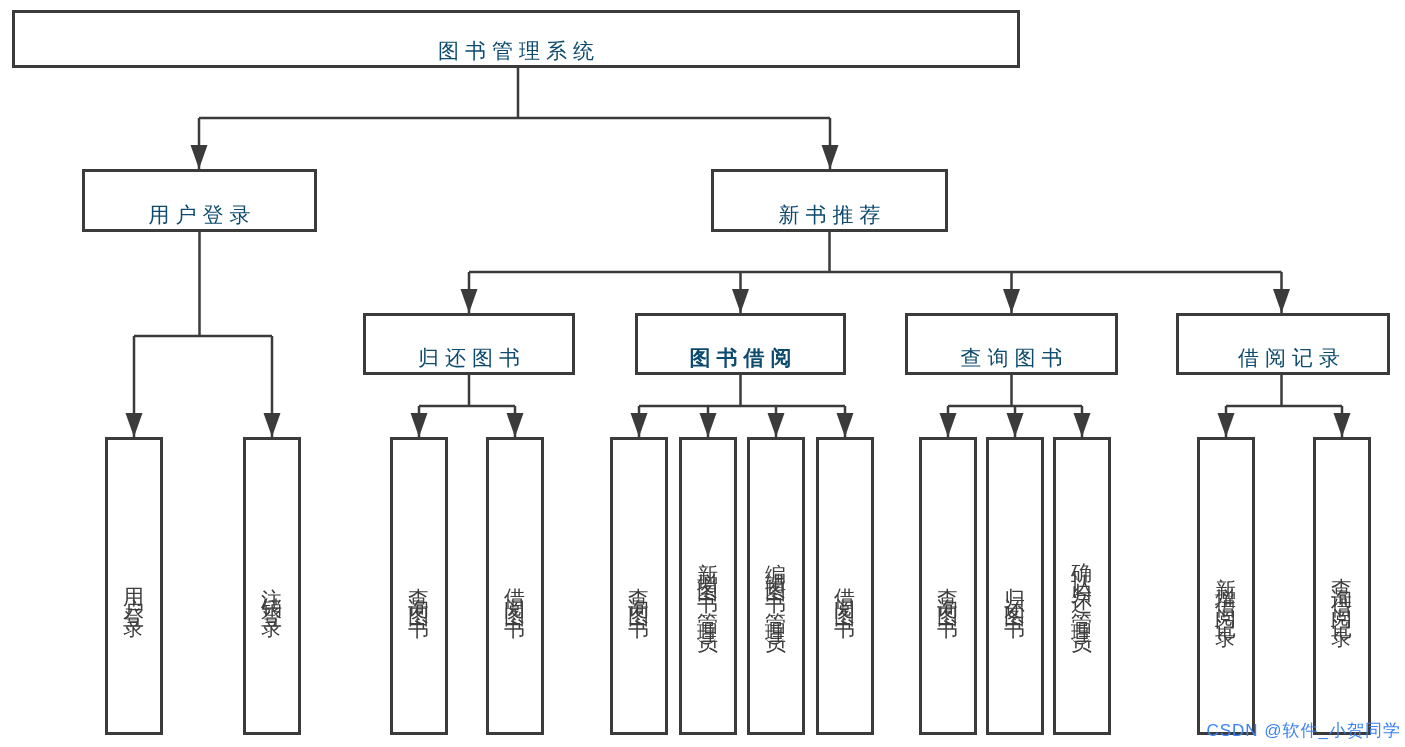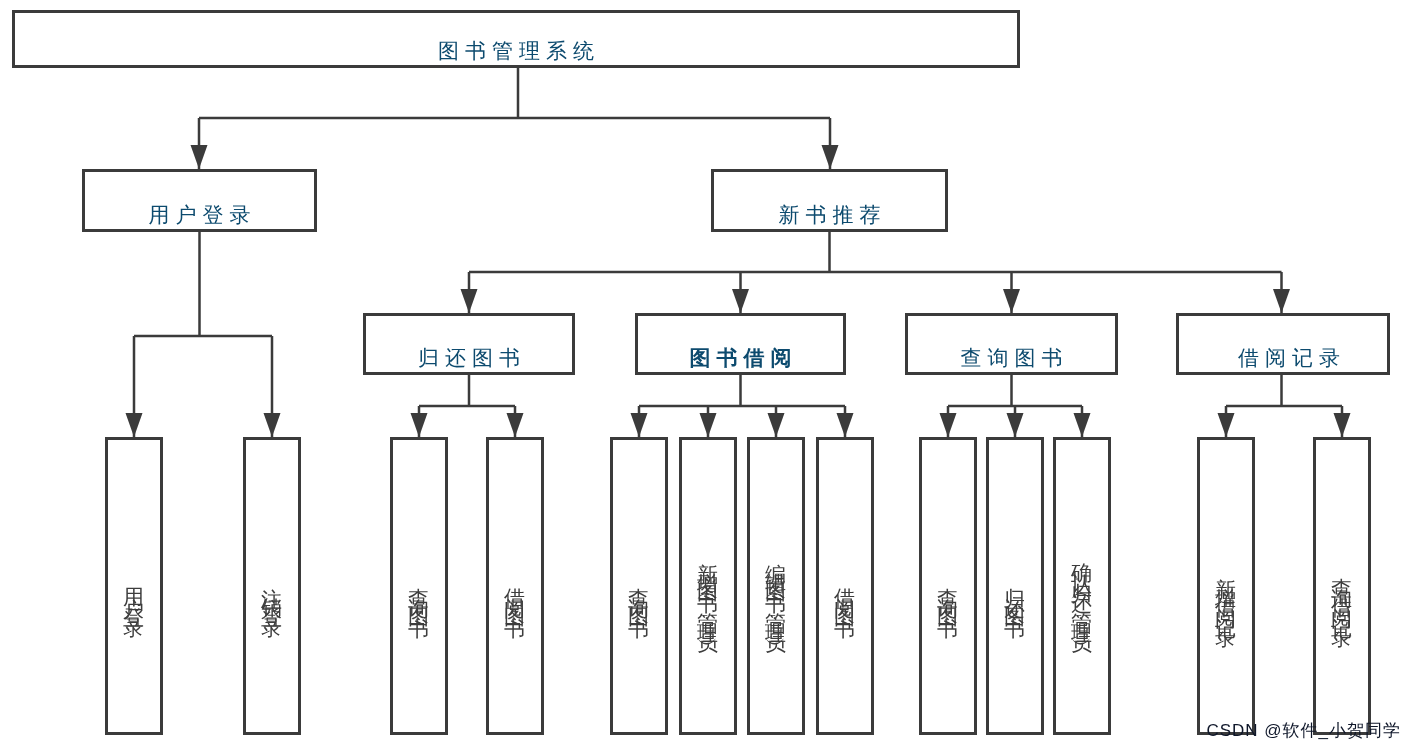--- a/index.html
+++ b/index.html
@@ -23,21 +23,21 @@
   .n-book-mgmt{left:711px;top:169px;width:237px;height:63px;}
   .n-new-books{left:363px;top:313px;width:212px;height:62px;}
   .n-book-borrow{left:635px;top:313px;width:211px;height:62px;font-weight:bold;}
   .n-current-borrow{left:905px;top:313px;width:213px;height:62px;}
   .n-borrow-records{left:1176px;top:313px;width:214px;height:62px;padding-left:12px;}
   
   .leaf{top:437px;width:58px;height:298px;}
   .l1{left:105px;} .l2{left:243px;} .l3{left:390px;} .l4{left:486px;}
   .l5{left:610px;} .l6{left:679px;} .l7{left:747px;} .l8{left:816px;}
   .l9{left:919px;} .l10{left:986px;} .l11{left:1053px;} .l12{left:1197px;} .l13{left:1313px;}
-  .watermark{position:absolute;right:4px;bottom:5px;color:#0f172a;font-size:17px;
+  .watermark{position:absolute;right:4px;bottom:5px;color:#3b82f6;font-size:17px;
         letter-spacing:1px;z-index:10;white-space:nowrap;}
 </style>
 </head>
 <body>
 
 <div class="stage">
 
   <svg class="connectors" viewBox="0 0 1405 747" xmlns="http://www.w3.org/2000/svg">
 
     <path d="M518,68 L518,118 M199,118 L830,118 M199,118 L199,169 M830,118 L830,169"></path>

